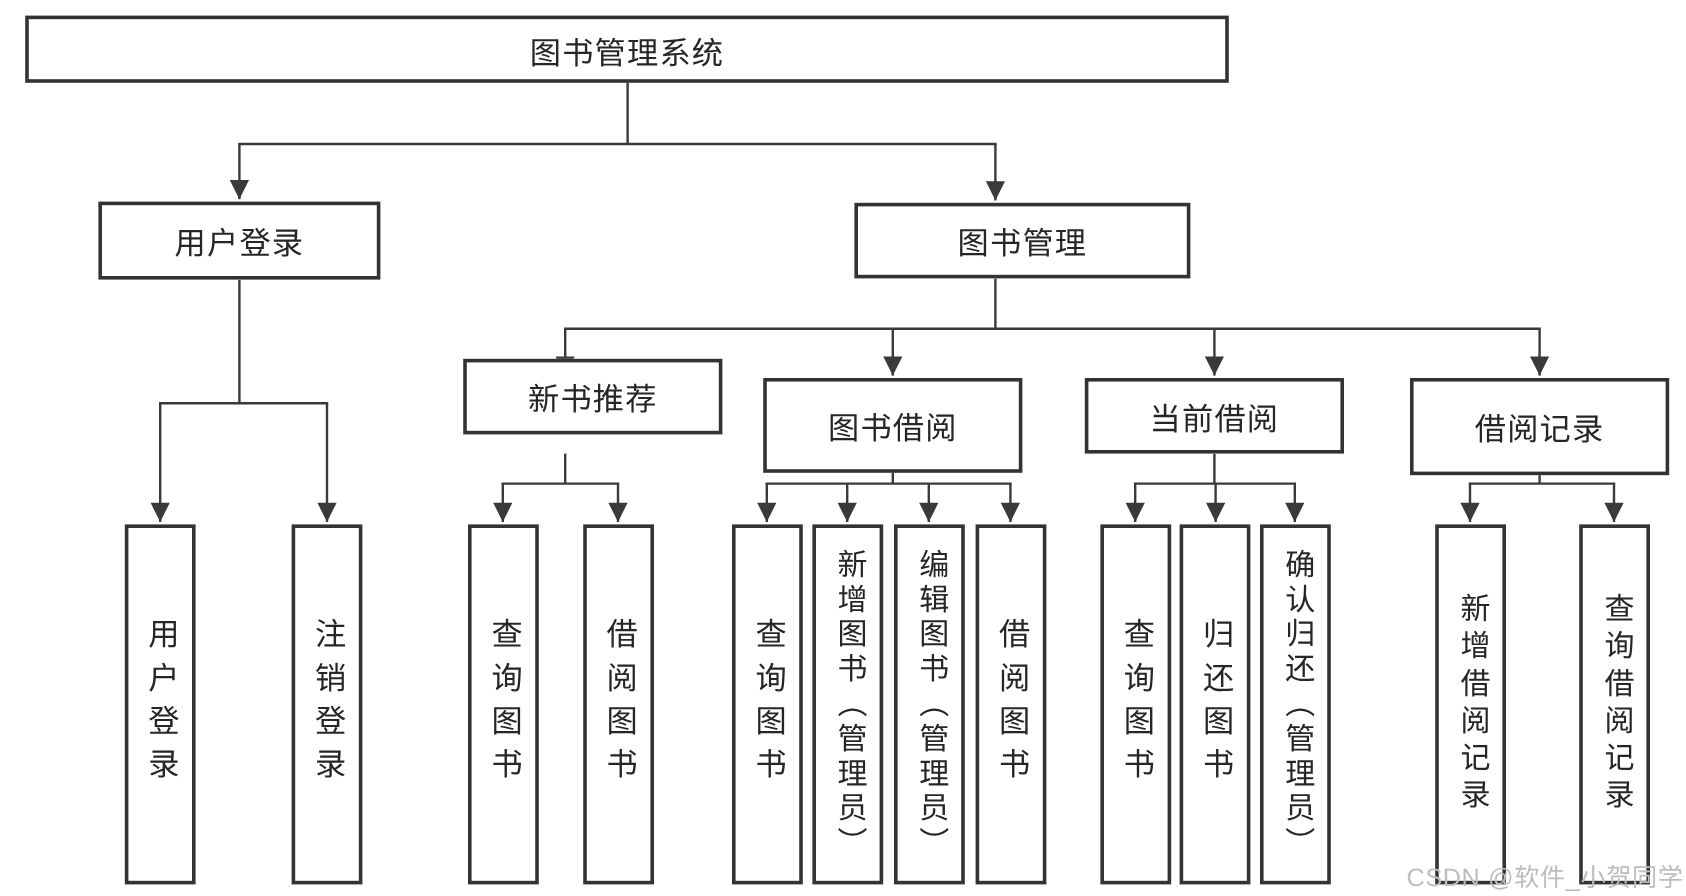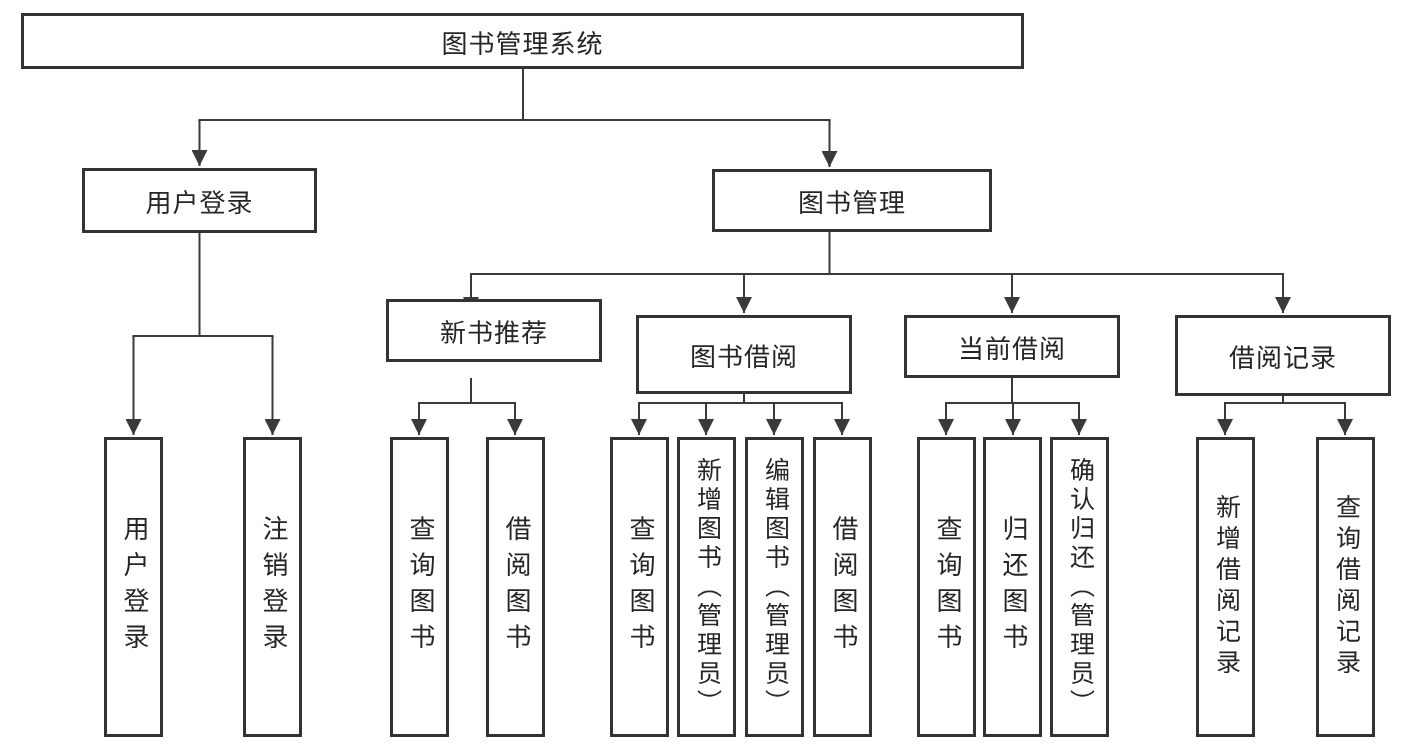--- a/index.html
+++ b/index.html
@@ -191,14 +191,15 @@
     <span>确认归还（管理员）</span>
   </div>
 
   <div class="node v len6" style="left:1196px; top:437px;">
     <span>新增借阅记录</span>
   </div>
   <div class="node v len6" style="left:1316px; top:437px;">
     <span>查询借阅记录</span>
   </div>
 
+  <div class="watermark">CSDN @软件_小贺同学</div>
 
 </div>
 
 </body></html>

